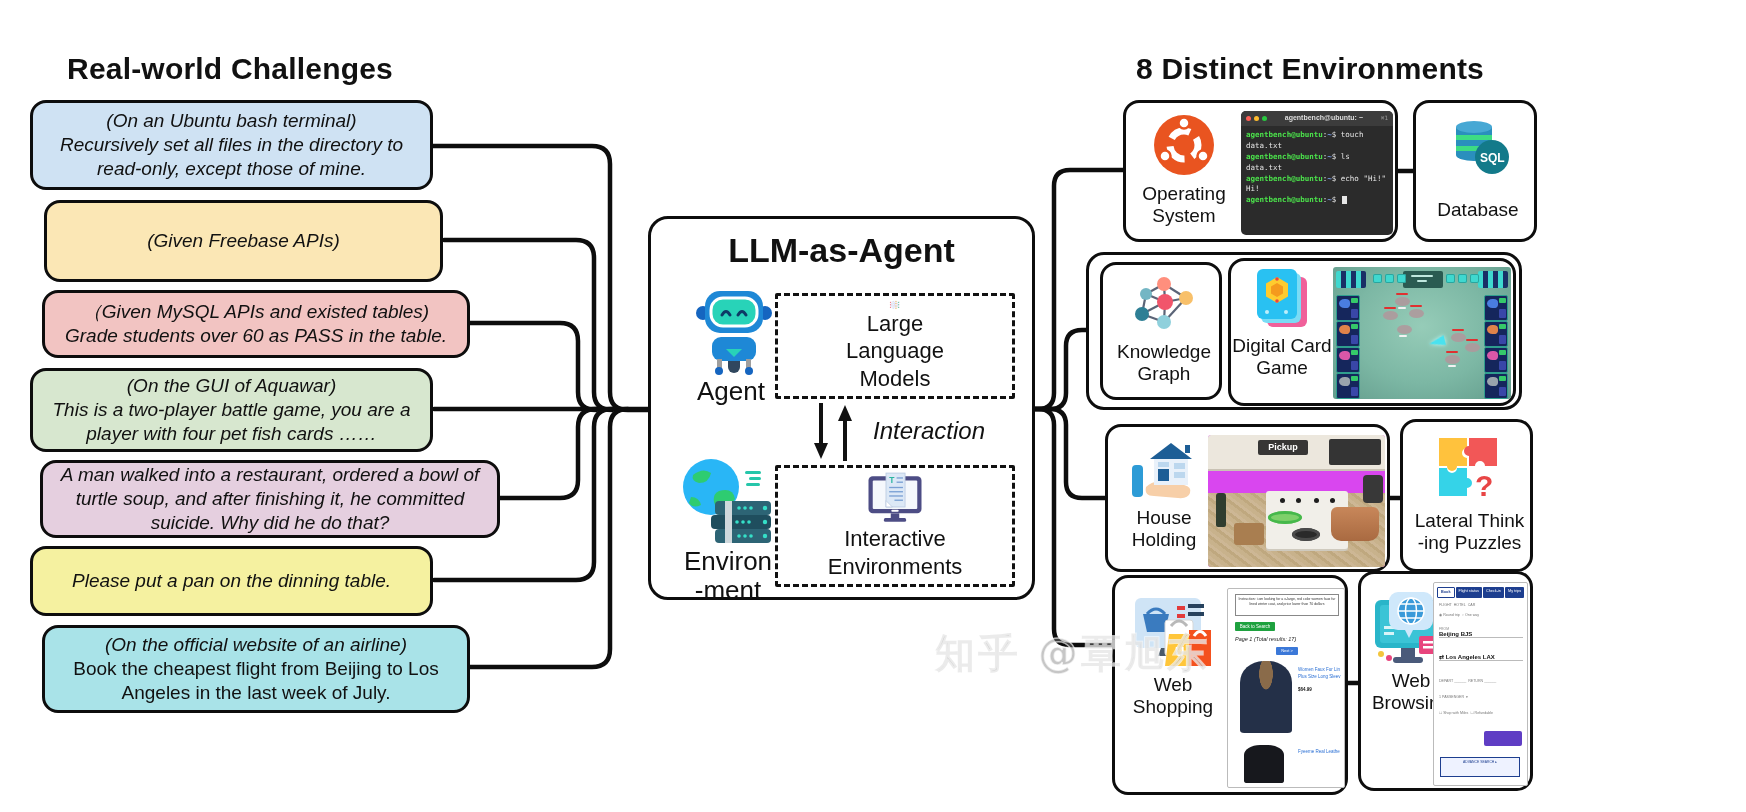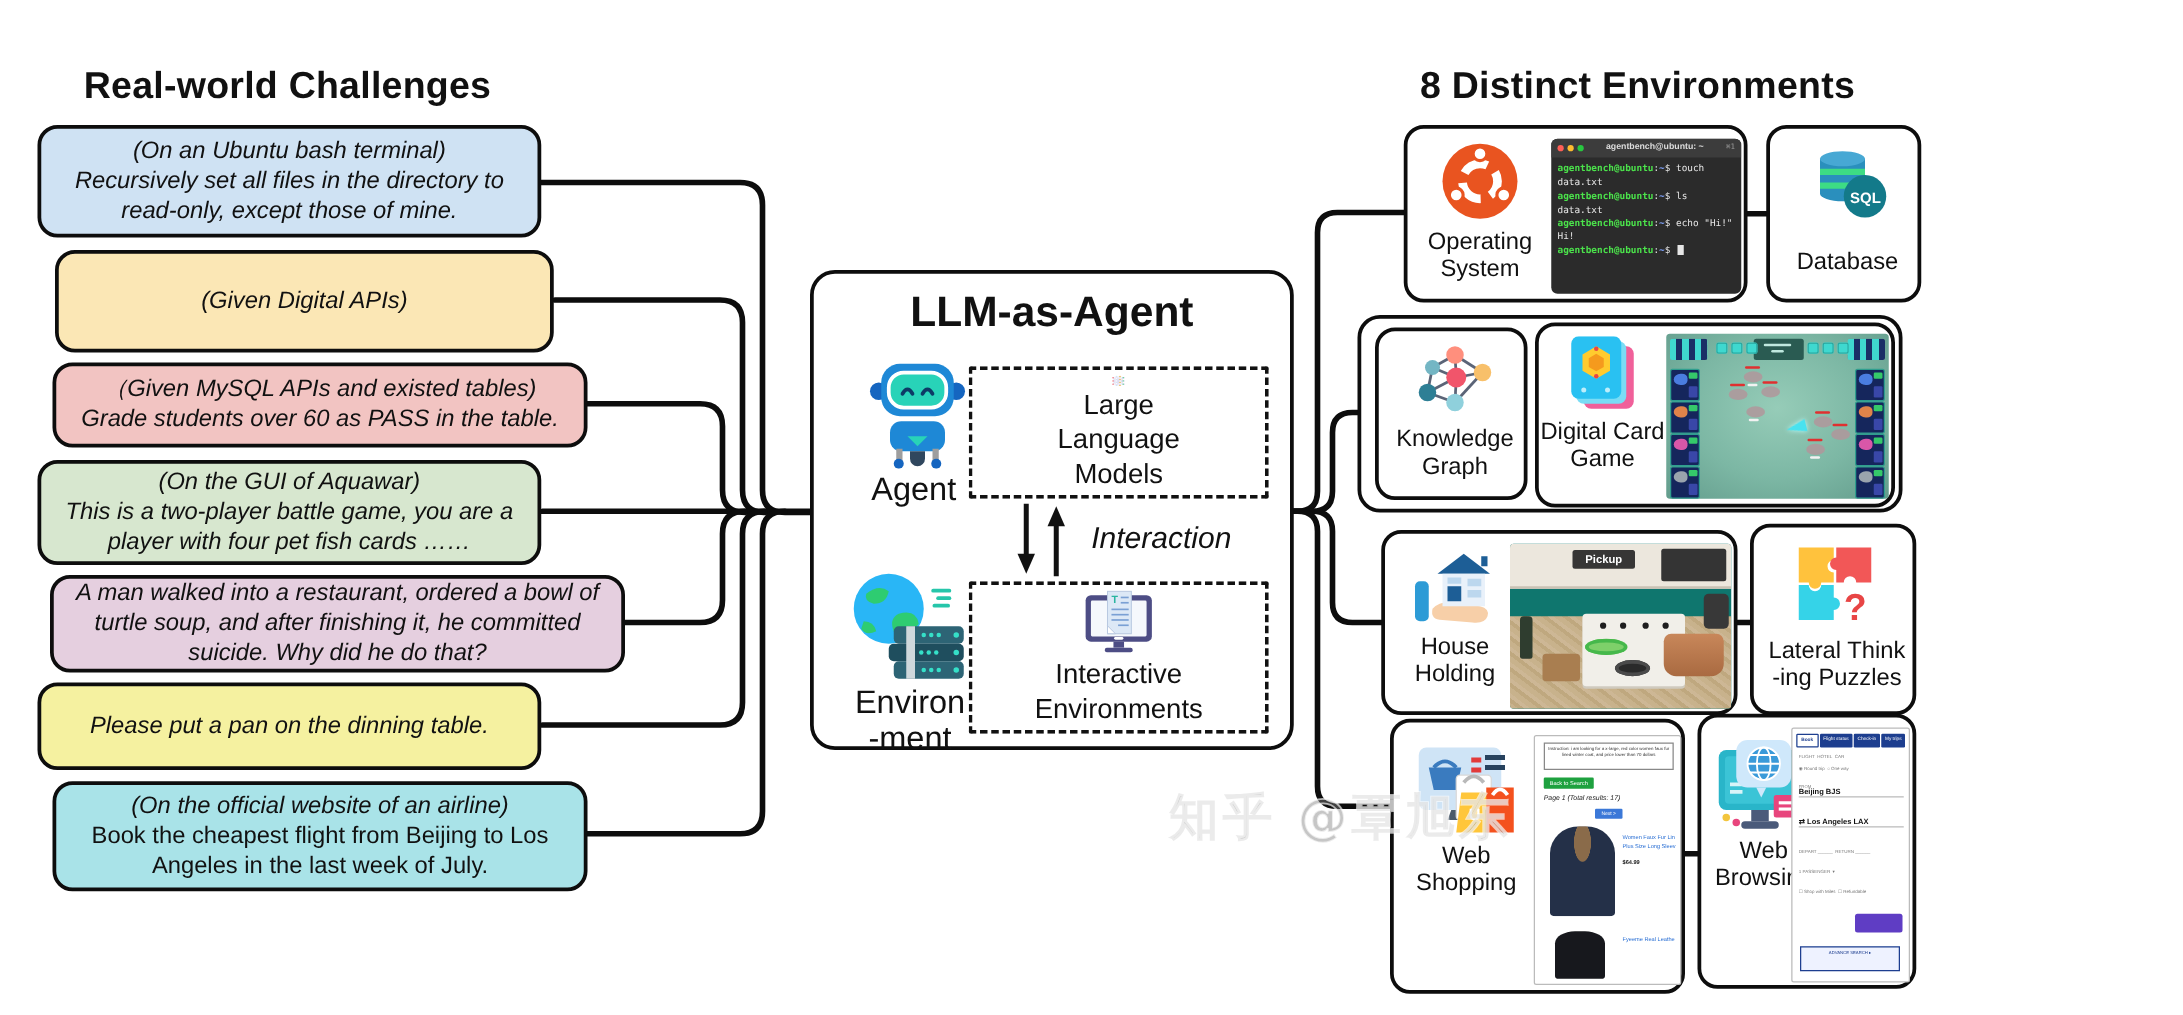--- a/index.html
+++ b/index.html
@@ -60,21 +60,21 @@
   .gcell{position:absolute;width:22px;height:24px;background:#15265c;border:1px solid #2f9e8e;border-radius:2px;}
   .gcell .fish{position:absolute;left:2px;top:3px;width:11px;height:9px;border-radius:50% 40% 40% 50%;}
   .gcell .tag{position:absolute;right:1px;top:2px;width:7px;height:5px;background:#35c96a;border-radius:1px;}
   .gcell .stat{position:absolute;right:1px;bottom:2px;width:7px;height:9px;background:#3947a8;border-radius:1px;}
   .gfish{position:absolute;width:15px;height:9px;background:rgba(176,150,155,.85);border-radius:50%;}
   .ghp{position:absolute;width:12px;height:2px;background:#e03030;border-radius:1px;}
   .gwp{position:absolute;width:8px;height:1.5px;background:#f2f2f2;border-radius:1px;}
   .garrow{position:absolute;width:0;height:0;border-top:5px solid transparent;border-bottom:5px solid transparent;
           border-right:16px solid #49e2ef;transform:rotate(-14deg);filter:drop-shadow(0 0 2px #bff);}
   
-  .kitchen{background:#0f766e;border-radius:3px;}
+  .kitchen{background:#d946ef;border-radius:3px;}
   .kcab{position:absolute;left:0;top:0;width:100%;height:34px;background:#ece7dd;border-bottom:2px solid #c9c2b4;}
   .kmicro{position:absolute;right:4px;top:4px;width:52px;height:26px;background:#343434;border-radius:2px;}
   .kpickup{position:absolute;left:50px;top:5px;width:50px;height:15px;background:rgba(30,30,30,.88);
            border-radius:2px;color:#fff;font-size:9px;font-weight:700;text-align:center;line-height:15px;}
   .kcounter{position:absolute;left:0;bottom:0;width:100%;height:74px;
             background:repeating-linear-gradient(37deg,#c8b28c 0 4px,#bfa87f 4px 7px,#cdb795 7px 10px);}
   .kstove{position:absolute;left:58px;bottom:18px;width:82px;height:58px;background:#f1efe9;border-radius:3px;
           box-shadow:0 2px 0 #cfcabe;}
   .kknob{position:absolute;top:7px;width:5px;height:5px;border-radius:50%;background:#1e1e1e;}
   .kburner{position:absolute;left:26px;bottom:8px;width:28px;height:13px;background:#2a2a2a;border-radius:50%;
@@ -142,21 +142,21 @@
     <path d="M1348 683 H1358"></path>
   </svg>
 
   <div class="abs big-title" style="left:30px;top:52px;width:400px;">Real-world Challenges</div>
 
   <div class="challenge" style="left: 30px; top: 100px; width: 403px; height: 90px; background: rgb(207, 226, 243);">
     <div class="ctx">(On an Ubuntu bash terminal)</div>
     <div class="task">Recursively set all files in the directory to read-only, except those of mine.</div>
   </div>
   <div class="challenge" style="left: 44px; top: 200px; width: 399px; height: 82px; background: rgb(251, 231, 181);">
-    <div class="ctx">(Given Digital APIs)</div>
+    <div class="ctx">(Given Freebase APIs)</div>
   </div>
   <div class="challenge" style="left: 42px; top: 290px; width: 428px; height: 68px; background: rgb(242, 196, 194);">
     <div class="ctx">（Given MySQL APIs and existed tables)</div>
     <div class="task">Grade students over 60 as PASS in the table.</div>
   </div>
   <div class="challenge" style="left: 40px; top: 460px; width: 460px; height: 78px; background: rgb(229, 207, 223);">
 
     <div class="task">A man walked into a restaurant, ordered a bowl of turtle soup, and after finishing it, he committed suicide. Why did he do that?</div>
   </div>
   <div class="challenge" style="left: 30px; top: 368px; width: 403px; height: 84px; background: rgb(215, 231, 207);">

